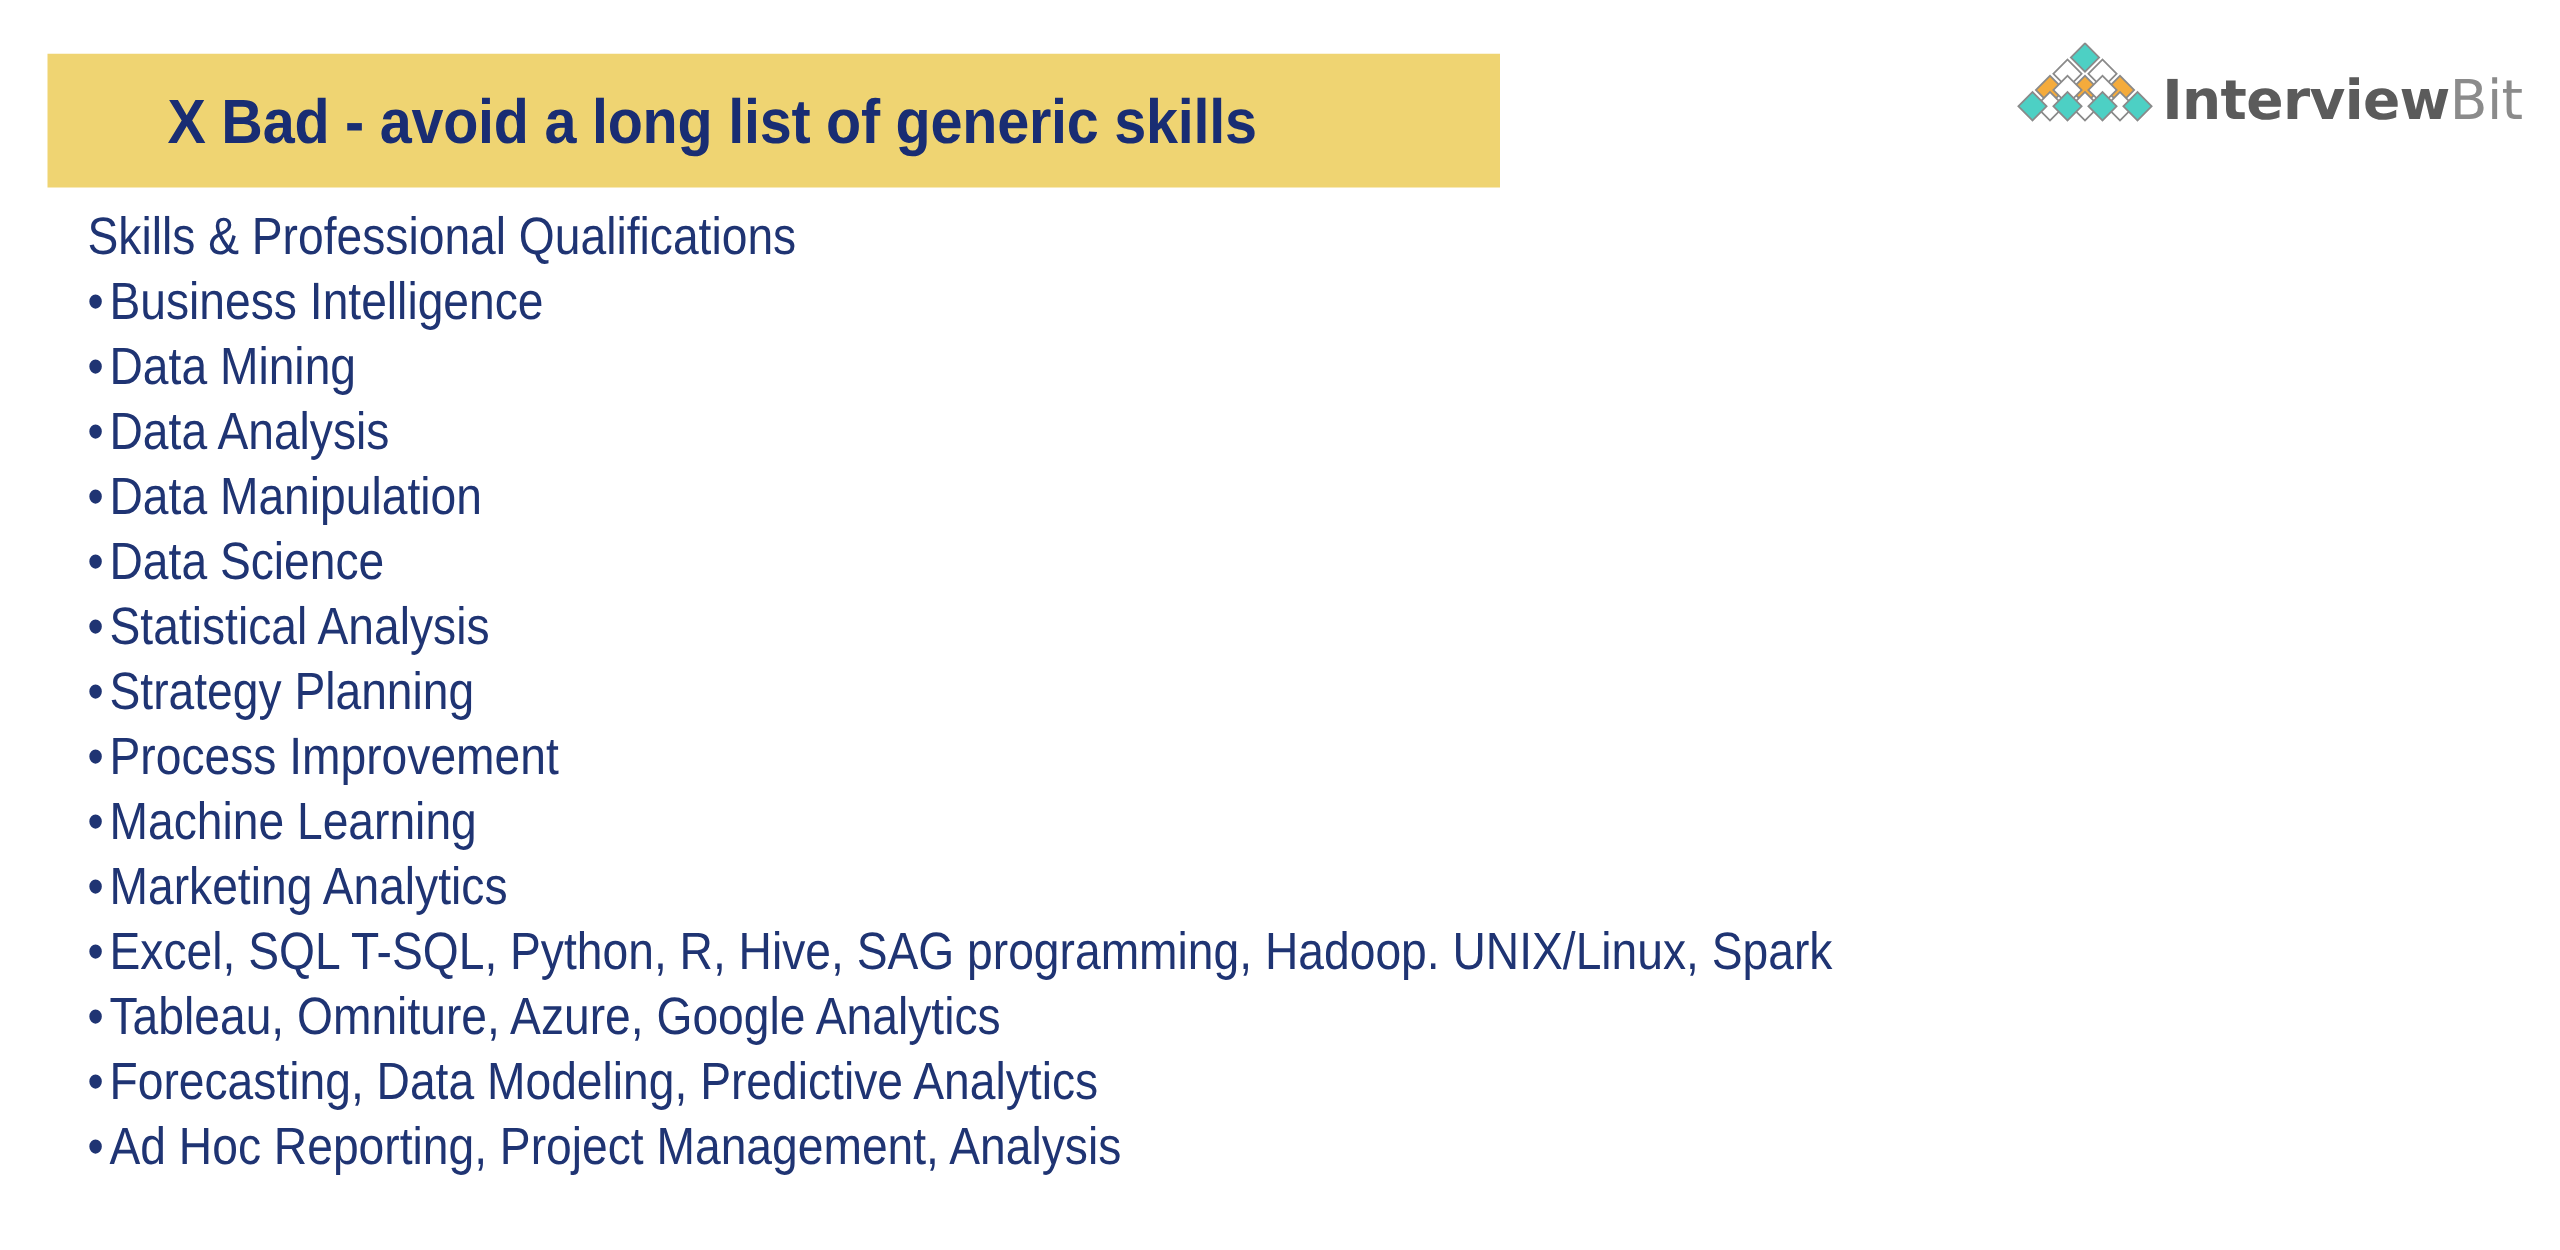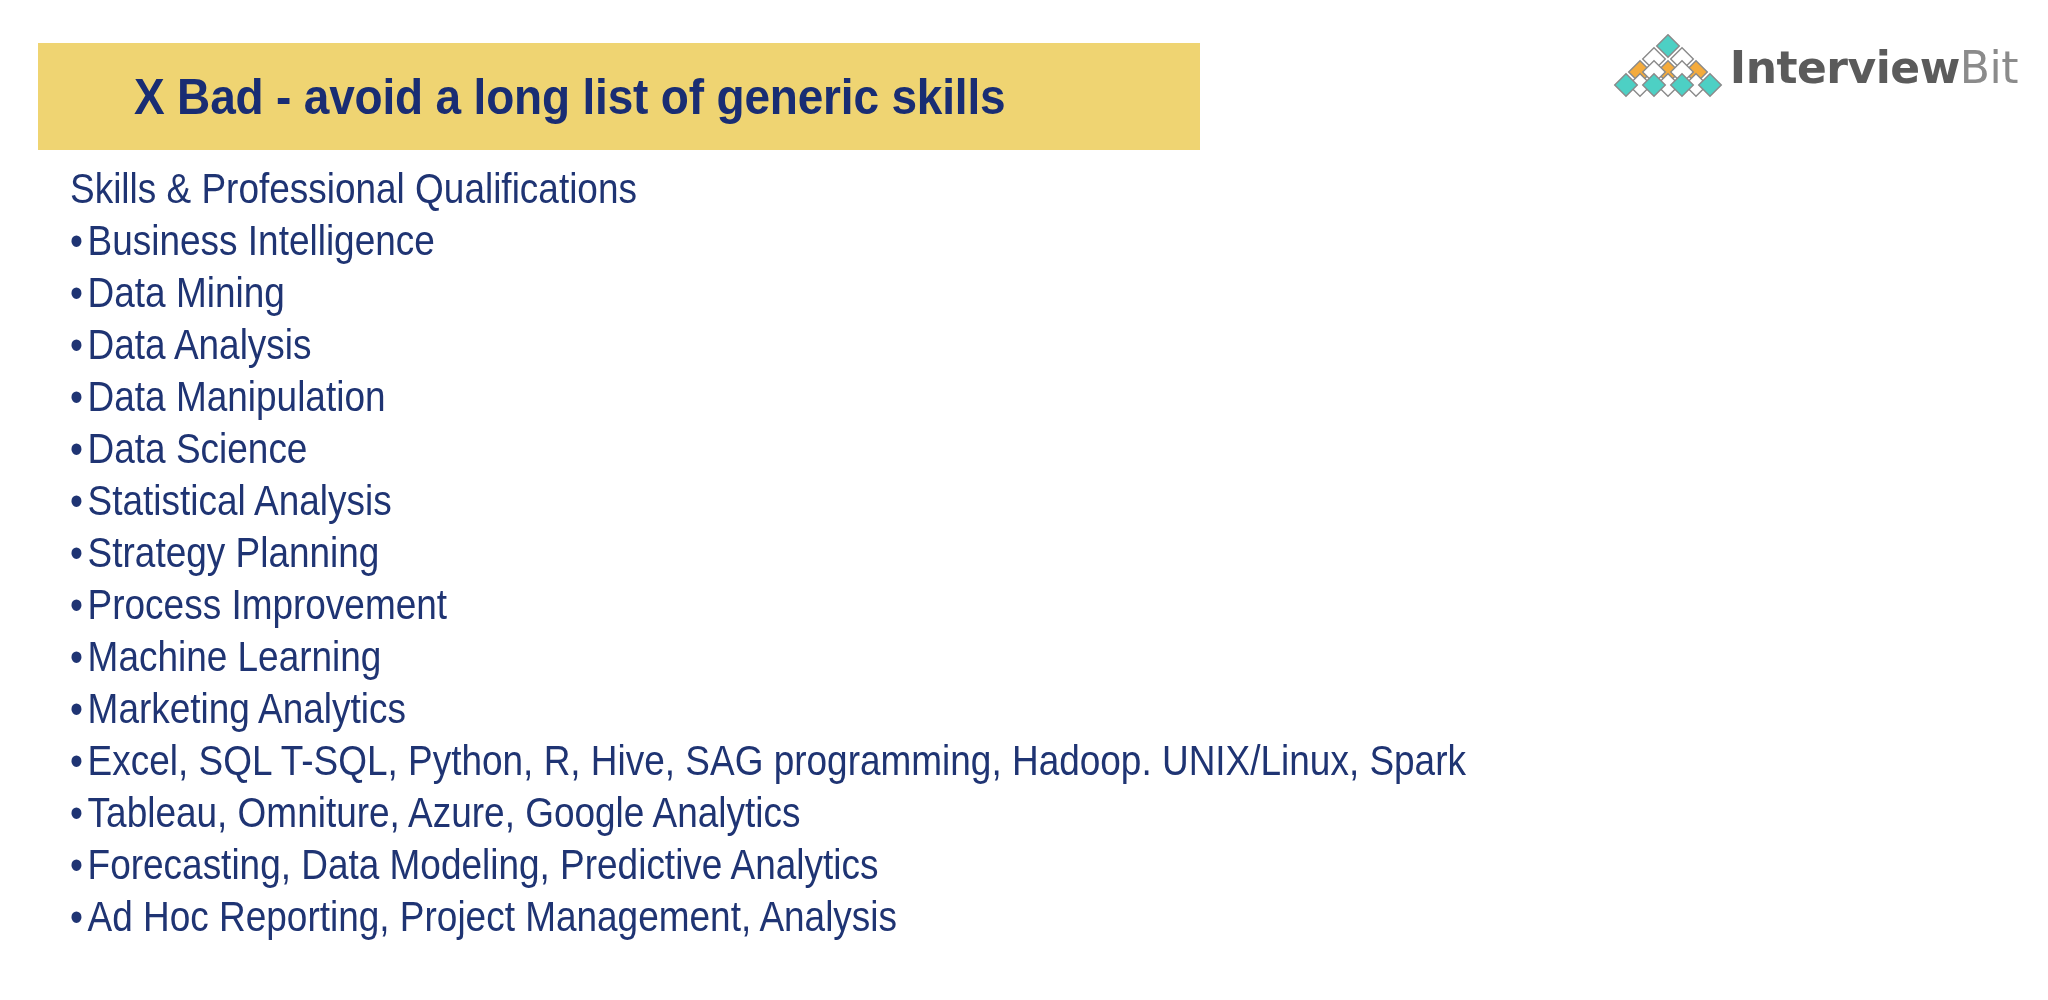--- a/index.html
+++ b/index.html
@@ -46,21 +46,21 @@
     transform-origin: left center;
     white-space: nowrap;
   }
 
   
   .logo {
     position: absolute;
     right: 30px;
     top: 34px;
     display: flex;
-    align-items: center;
+    align-items: flex-end;
     gap: 2px;
   }
   .logo-mark {
     display: block;
   }
   .logo-word {
     font-family: "DejaVu Sans", sans-serif;
     font-size: 44px;
     line-height: 1;
     white-space: nowrap;

